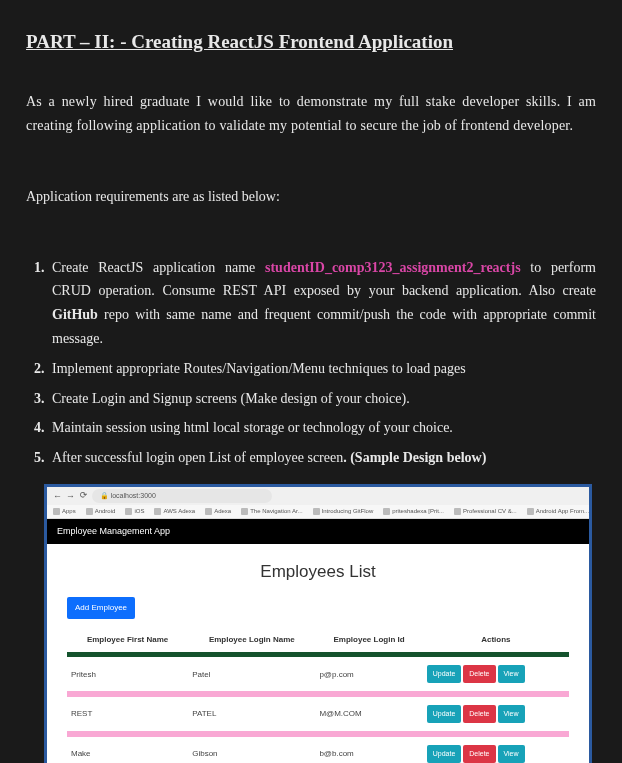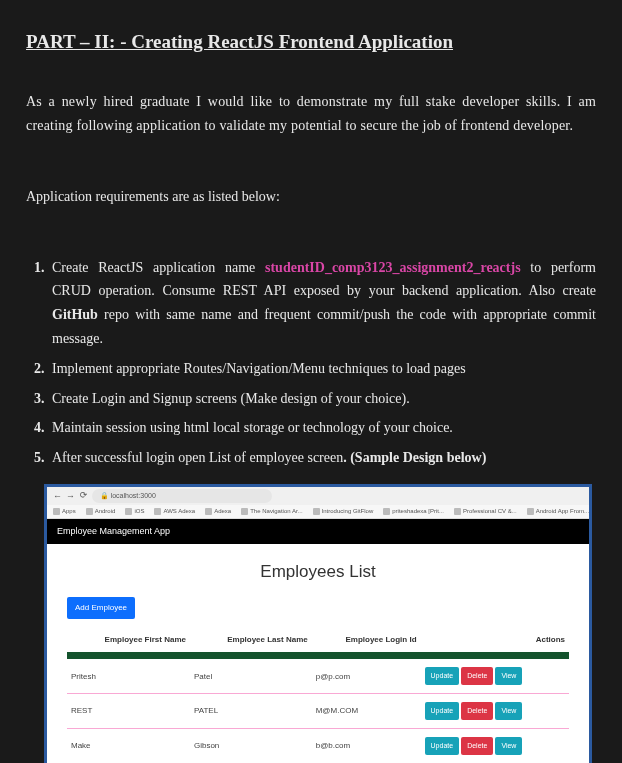--- a/index.html
+++ b/index.html
@@ -119,29 +119,29 @@
       margin: 4px 0 8px 20px;
       display: inline-block;
     }
     .emp-table {
       width: calc(100% - 40px);
       margin: 0 20px 16px 20px;
       border-collapse: collapse;
       font-size: 8px;
     }
     .emp-table th {
-      text-align: right;
+      text-align: center;
       padding: 6px 4px;
-      border-bottom: 7px solid #14532d;
+      border-bottom: 5px solid #14532d;
       font-weight: bold;
       color: #333;
     }
     .emp-table td {
       padding: 8px 4px;
-      border-bottom: 1px solid #f9a8d4;
+      border-bottom: 6px solid #f9a8d4;
       color: #444;
     }
     .action-btn {
       color: #fff;
       font-size: 7px;
       padding: 3px 6px;
       border-radius: 2px;
       display: inline-block;
       margin-right: 2px;
     }
@@ -219,21 +219,21 @@
         <span>Android App From...</span>
       </span>
     </div>
   <div class="app-header">Employee Management App</div>
   <div class="emp-title">Employees List</div>
   <span class="add-btn">Add Employee</span>
   <table class="emp-table">
     <thead>
         <tr id="thead-row">
           <th>Employee First Name</th>
-          <th>Employee Last Name</th>
+          <th>Employee Login Name</th>
           <th>Employee Login Id</th>
           <th>Actions</th>
         </tr>
       </thead>
     <tbody id="tbody">
         <tr>
           <td>Pritesh</td>
           <td>Patel</td>
           <td>p@p.com</td>
           <td><span class="action-btn btn-update">Update</span><span class="action-btn btn-delete">Delete</span><span class="action-btn btn-view">View</span></td>

